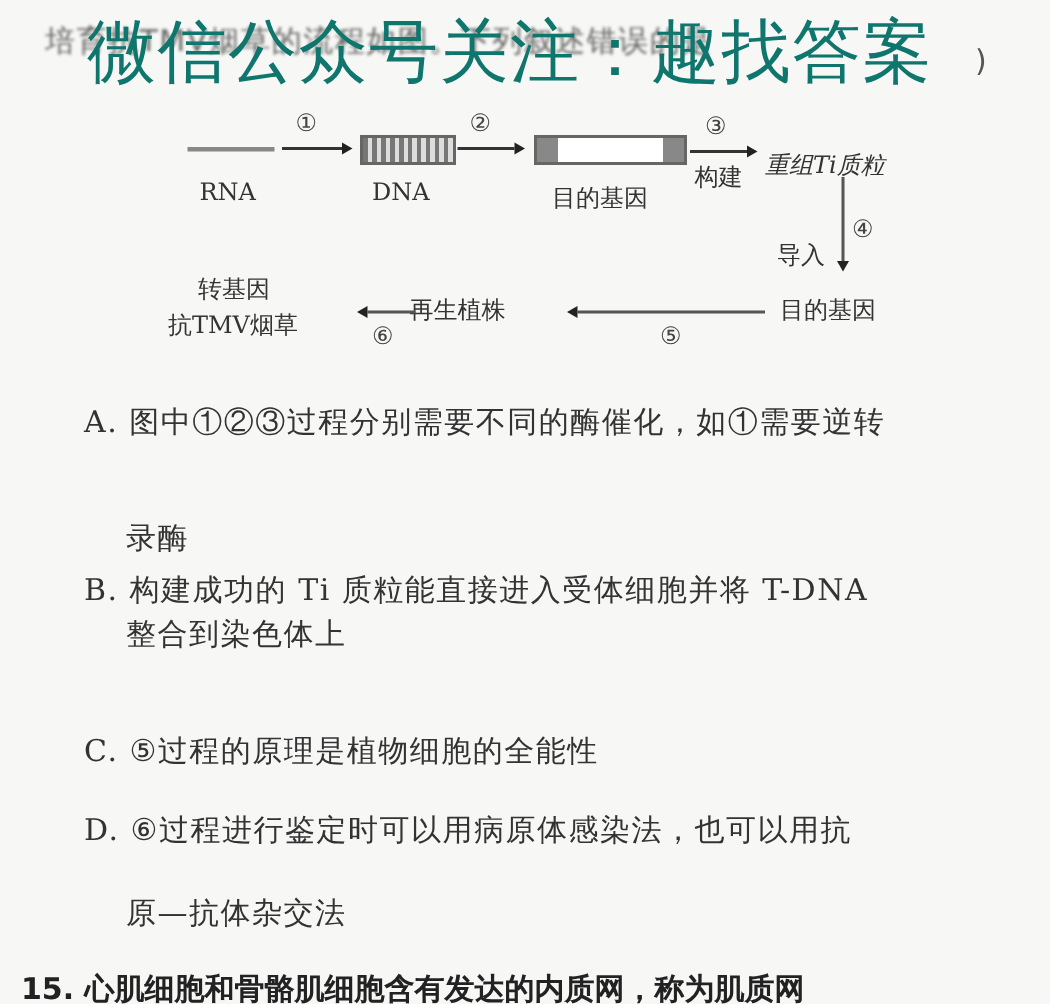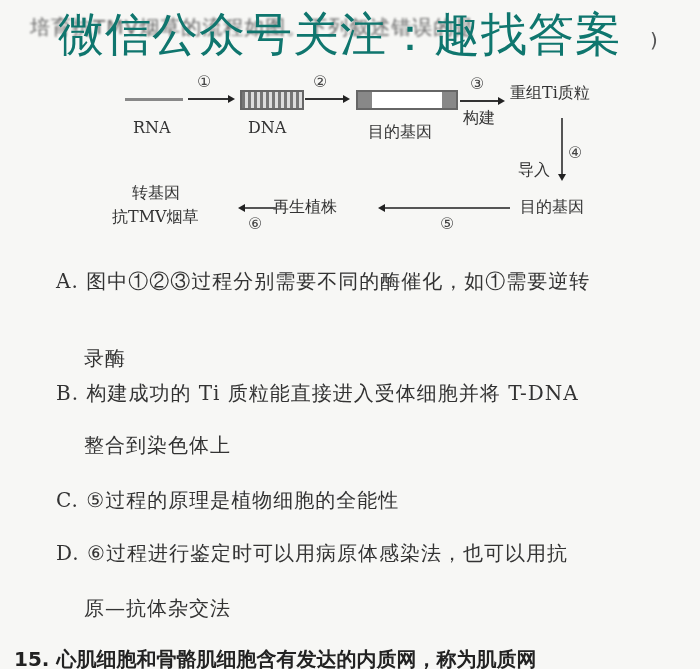--- a/index.html
+++ b/index.html
@@ -61,21 +61,21 @@
     <div class="gene-end" style="left:0;"></div>
     <div class="gene-end" style="right:0;"></div>
   </div>
   <div class="abs diag-label" style="left:368px;top:122px;">目的基因</div>
 
   <div class="abs circ" style="left:470px;top:74px;">③</div>
   <div class="abs line" style="left:460px;top:100px;width:38px;height:2px;background:#333;"></div>
   <div class="abs arrowhead-r" style="left:498px;top:97px;"></div>
   <div class="abs diag-label" style="left:463px;top:108px;">构建</div>
 
-  <div class="abs diag-label" style="left:510px;top:83px;">重组Ti质粒</div>
+  <div class="abs diag-label" style="left:510px;top:100px;font-style:italic;">重组Ti质粒</div>
 
   <div class="abs" style="left:561px;top:118px;width:2px;height:56px;background:#555;"></div>
   <div class="abs arrowhead-d" style="left:558px;top:174px;"></div>
   <div class="abs diag-label" style="left:518px;top:160px;text-align:right;">导入</div>
   <div class="abs circ" style="left:568px;top:143px;">④</div>
 
   <div class="abs diag-label" style="left:520px;top:197px;">目的基因</div>
   <div class="abs line" style="left:385px;top:207px;width:125px;height:2px;background:#555;"></div>
   <div class="abs arrowhead-l" style="left:378px;top:204px;"></div>
   <div class="abs circ" style="left:440px;top:214px;">⑤</div>
@@ -86,20 +86,20 @@
   <div class="abs circ" style="left:248px;top:214px;">⑥</div>
 
   <div class="abs diag-label" style="left:132px;top:183px;">转基因</div>
   <div class="abs diag-label" style="left:112px;top:207px;">抗TMV烟草</div>
 </div>
 
 <div class="abs option" style="left:56px;top:268px;">A. 图中①②③过程分别需要不同的酶催化，如①需要逆转</div>
 <div class="abs option" style="left:84px;top:320px;margin-top:25px;">录酶</div>
 
 <div class="abs option" style="left:56px;top:380px;">B. 构建成功的 Ti 质粒能直接进入受体细胞并将 T-DNA</div>
-<div class="abs option" style="left:84px;top:432px;">整合到染色体上</div>
+<div class="abs option" style="left:84px;top:409px;">整合到染色体上</div>
 
 <div class="abs option" style="left:56px;top:487px;">C. ⑤过程的原理是植物细胞的全能性</div>
 
 <div class="abs option" style="left:56px;top:540px;">D. ⑥过程进行鉴定时可以用病原体感染法，也可以用抗</div>
 <div class="abs option" style="left:84px;top:595px;">原—抗体杂交法</div>
 
 <div class="abs q15" style="left:14px;top:646px;">15. 心肌细胞和骨骼肌细胞含有发达的内质网，称为肌质网</div>
 
 </body></html>

